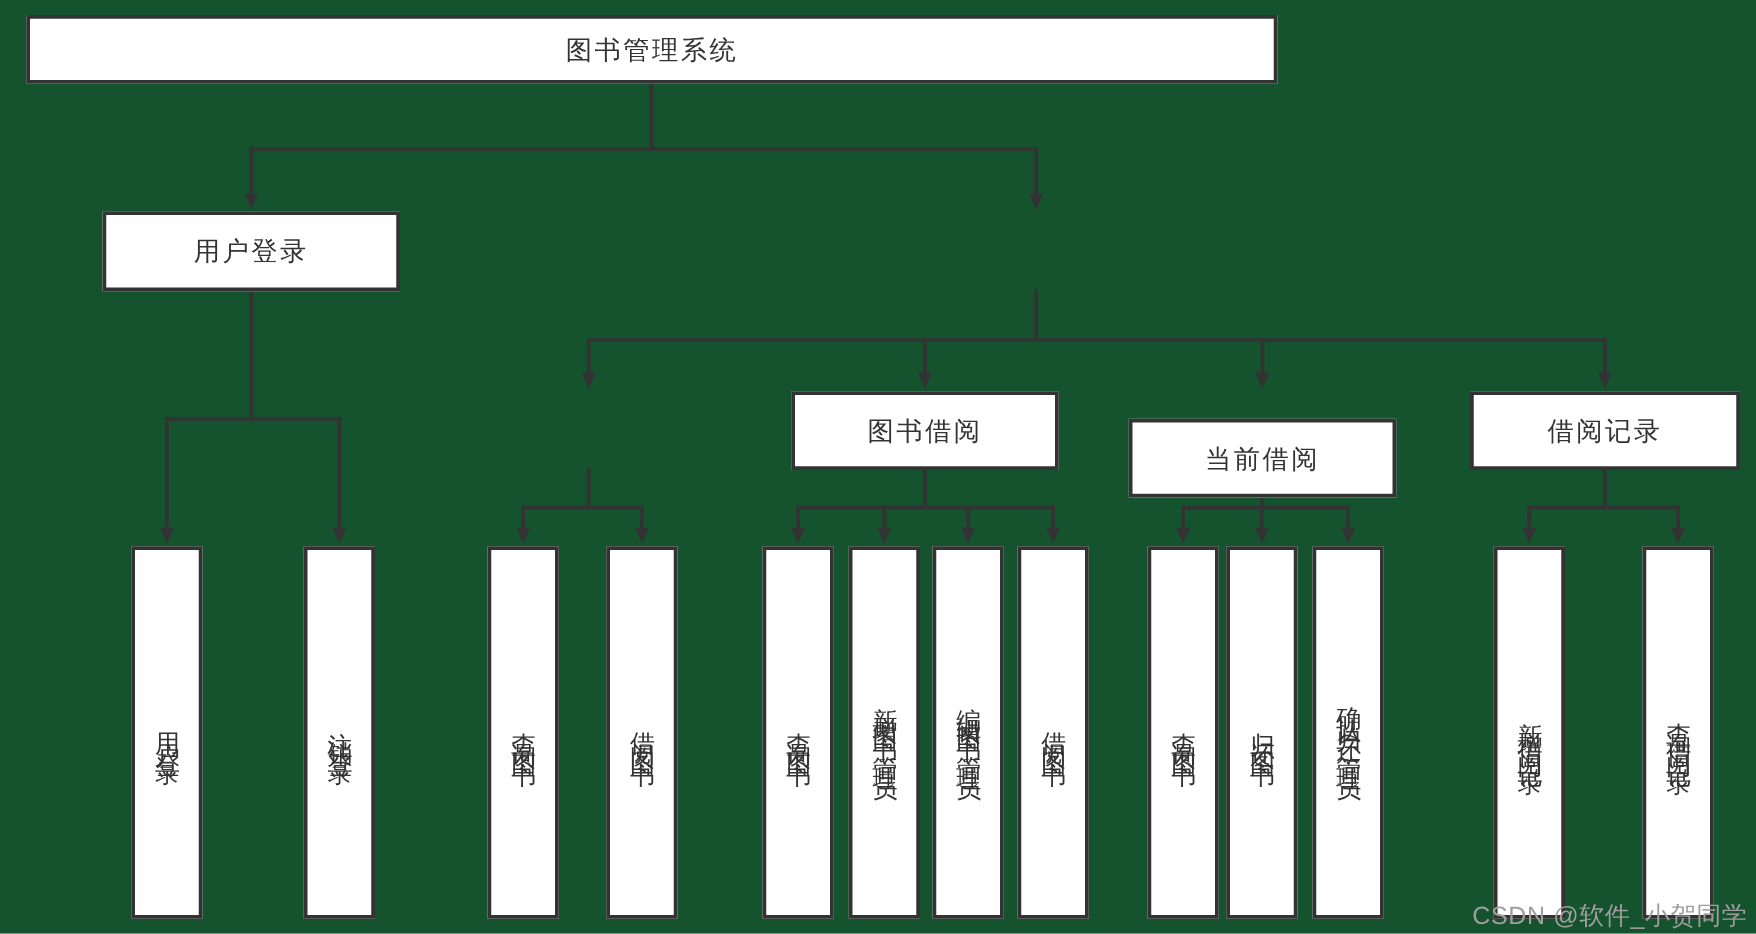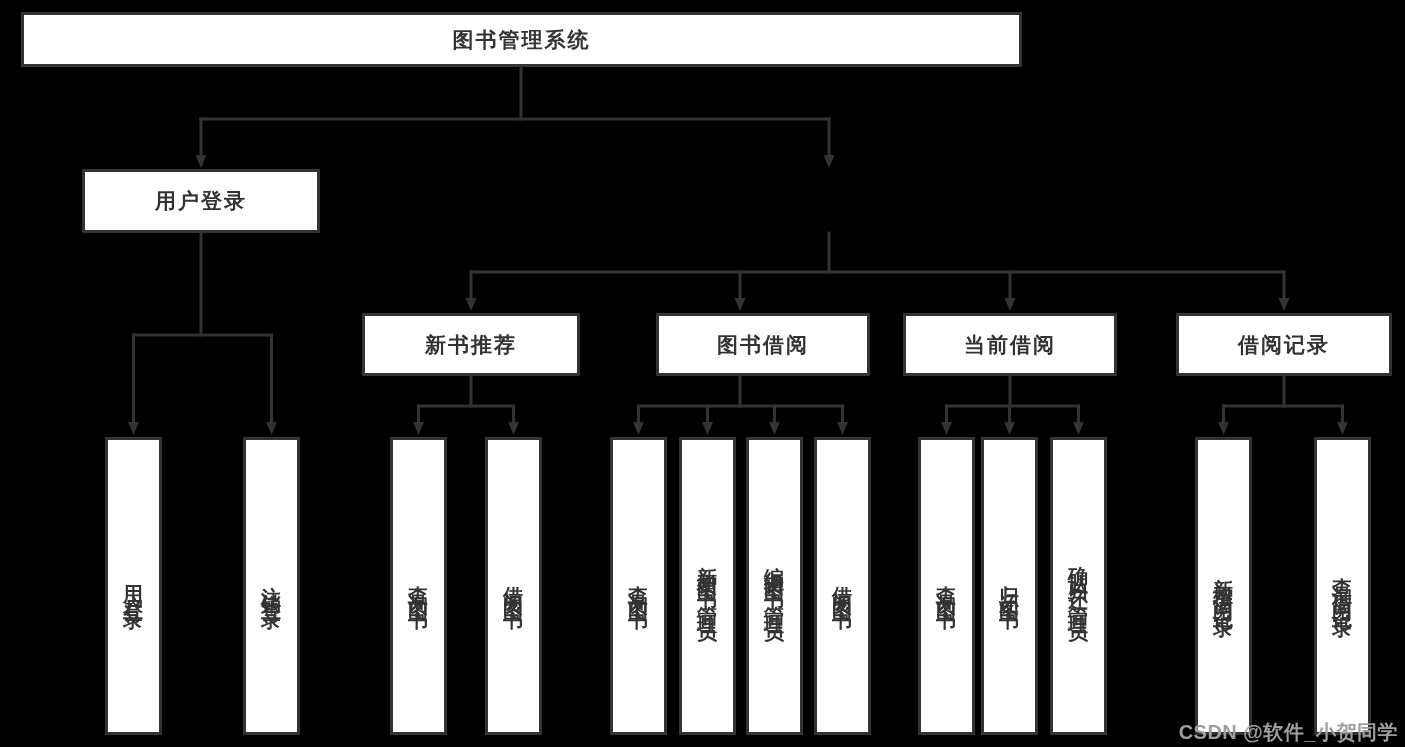--- a/index.html
+++ b/index.html
@@ -5,24 +5,23 @@
   html, body {
     margin: 0;
     padding: 0;
     background: #ffffff;
     font-family: "Liberation Sans", sans-serif;
   }
   #canvas {
     position: relative;
     width: 1405px;
     height: 747px;
-    background: #000000;
+    background: #14532d;
     overflow: hidden;
     color: #333333;
-    font-weight: bold;
   }
   #connectors {
     position: absolute;
     left: 0;
     top: 0;
     width: 1405px;
     height: 747px;
     pointer-events: none;
   }
   .box {
@@ -48,22 +47,22 @@
     letter-spacing: 8px;
     line-height: 1;
     white-space: nowrap;
   }
   
   #root-box        { left: 21px;   top: 12px;  width: 1001px; height: 55px; }
   #user-login-box  { left: 82px;   top: 169px; width: 238px;  height: 64px; }
   #book-mgmt-box   { left: 711px;  top: 169px; width: 236px;  height: 64px; }
   .l3 { top: 313px; height: 63px; }
   #new-book-box       { left: 362px;  width: 218px; }
-  #book-borrow-box    { left: 656px;  width: 214px; }
-  #current-borrow-box { left: 903px;  width: 214px; }
+  #book-borrow-box    { left: 633px;  width: 214px; }
+  #current-borrow-box { left: 903px;  width: 214px; margin-top: 22px; }
   #borrow-record-box  { left: 1176px; width: 216px; }
   .l4 { top: 437px; height: 298px; width: 57px; }
   #leaf-1  { left: 105px; }
   #leaf-2  { left: 243px; }
   #leaf-3  { left: 390px; }
   #leaf-4  { left: 485px; }
   #leaf-5  { left: 610px; }
   #leaf-6  { left: 679px; }
   #leaf-7  { left: 746px; }
   #leaf-8  { left: 814px; }
@@ -155,21 +154,20 @@
       <polygon points="1073,422 1084,422 1078.5,435"></polygon>
       <polygon points="1218,422 1229,422 1223.5,435"></polygon>
       <polygon points="1337,422 1348,422 1342.5,435"></polygon>
     </g>
   </svg>
 
   <div id="root-box" class="box hlabel">图书管理系统</div>
 
   <div id="user-login-box" class="box hlabel">用户登录</div>
 
-  <div id="new-book-box" class="box hlabel l3">新书推荐</div>
   <div id="book-borrow-box" class="box hlabel l3">图书借阅</div>
   <div id="current-borrow-box" class="box hlabel l3">当前借阅</div>
   <div id="borrow-record-box" class="box hlabel l3">借阅记录</div>
 
   <div id="leaf-1" class="box leaf l4">用户登录</div>
   <div id="leaf-2" class="box leaf l4">注销登录</div>
   <div id="leaf-3" class="box leaf l4">查询图书</div>
   <div id="leaf-4" class="box leaf l4">借阅图书</div>
   <div id="leaf-5" class="box leaf l4">查询图书</div>
   <div id="leaf-6" class="box leaf l4">新增图书（管理员）</div>

